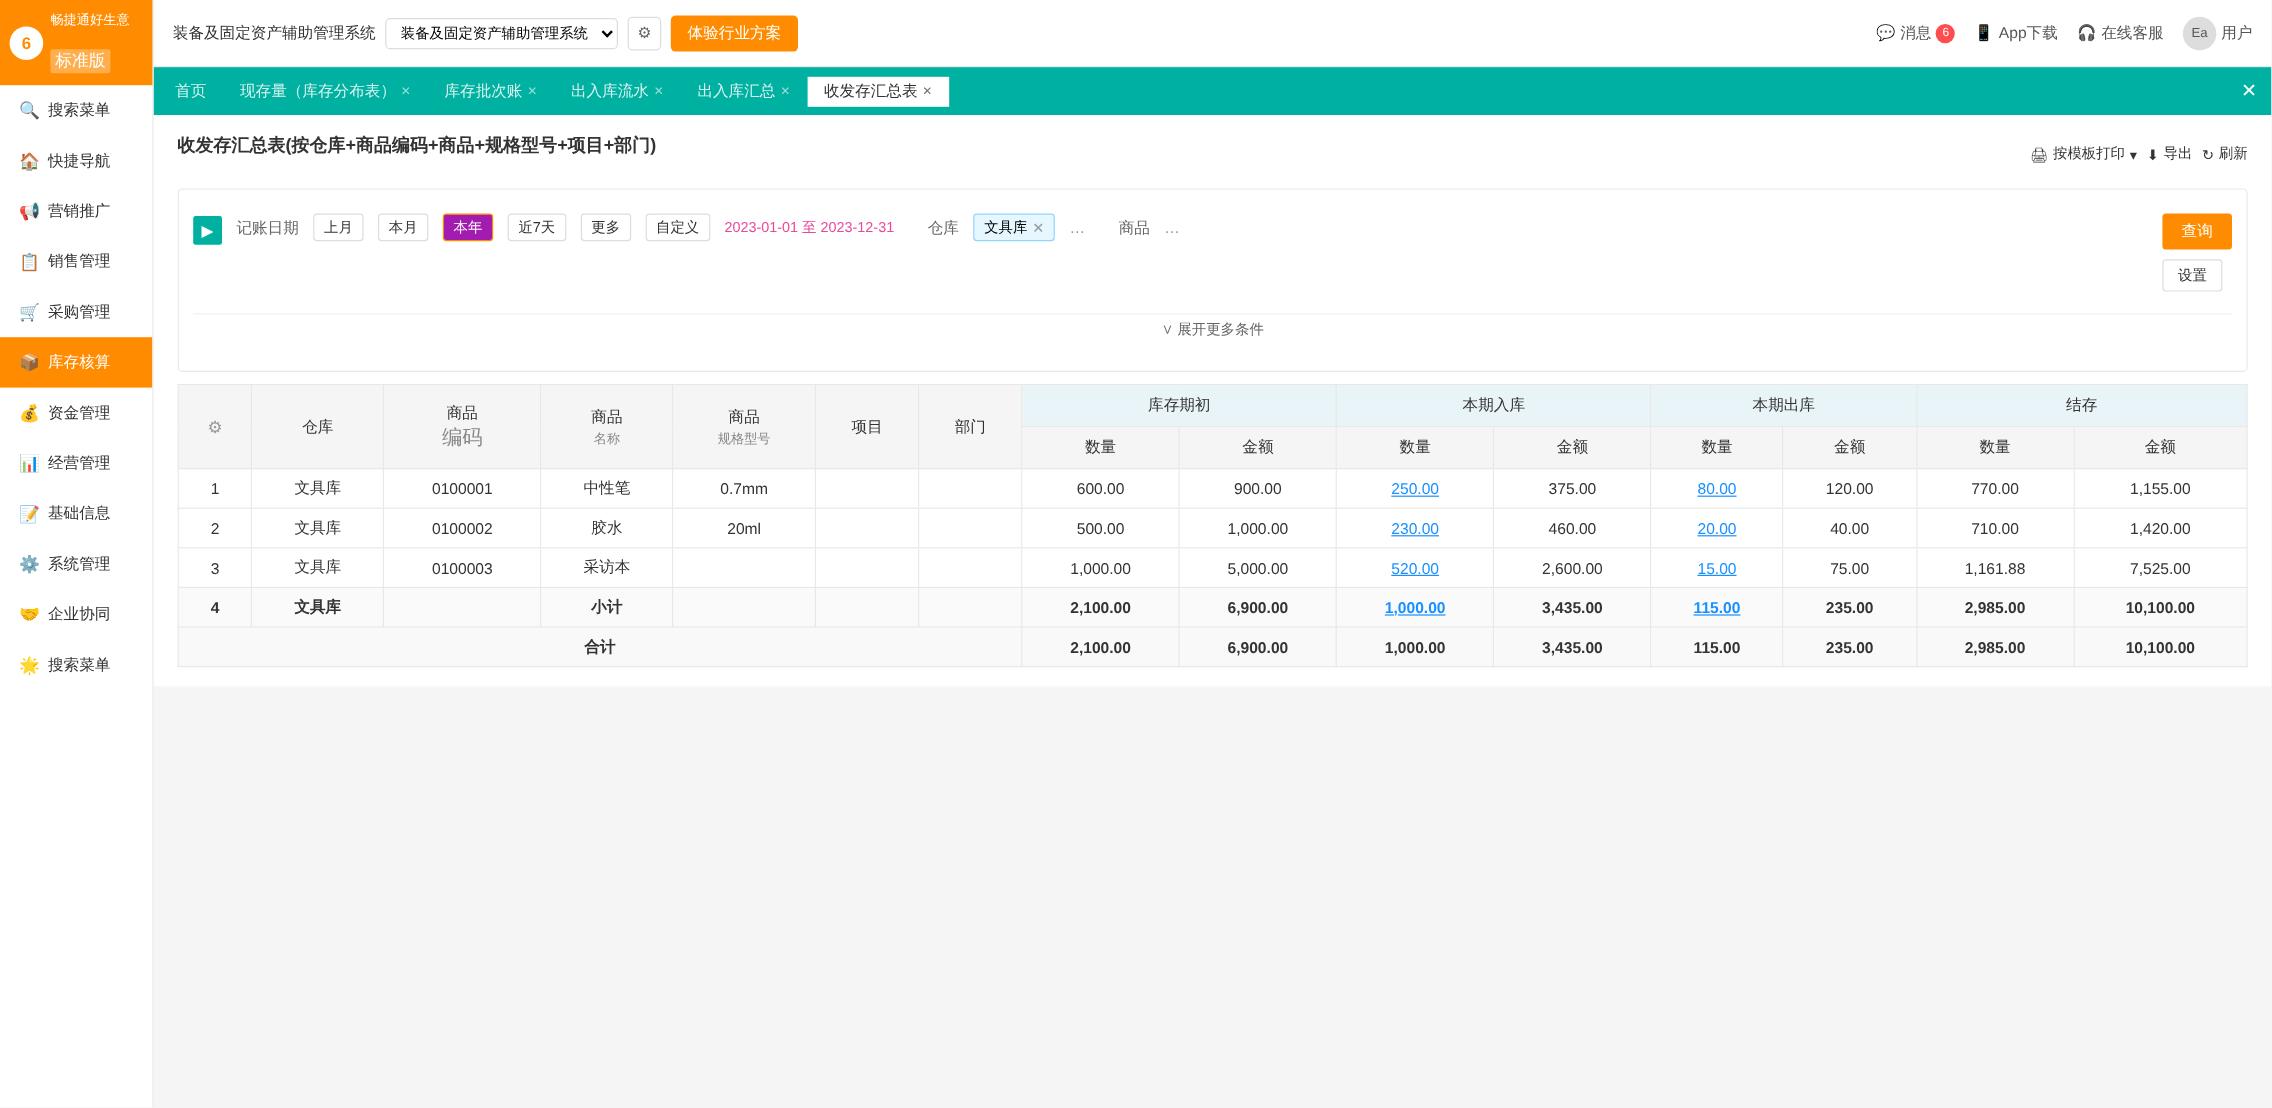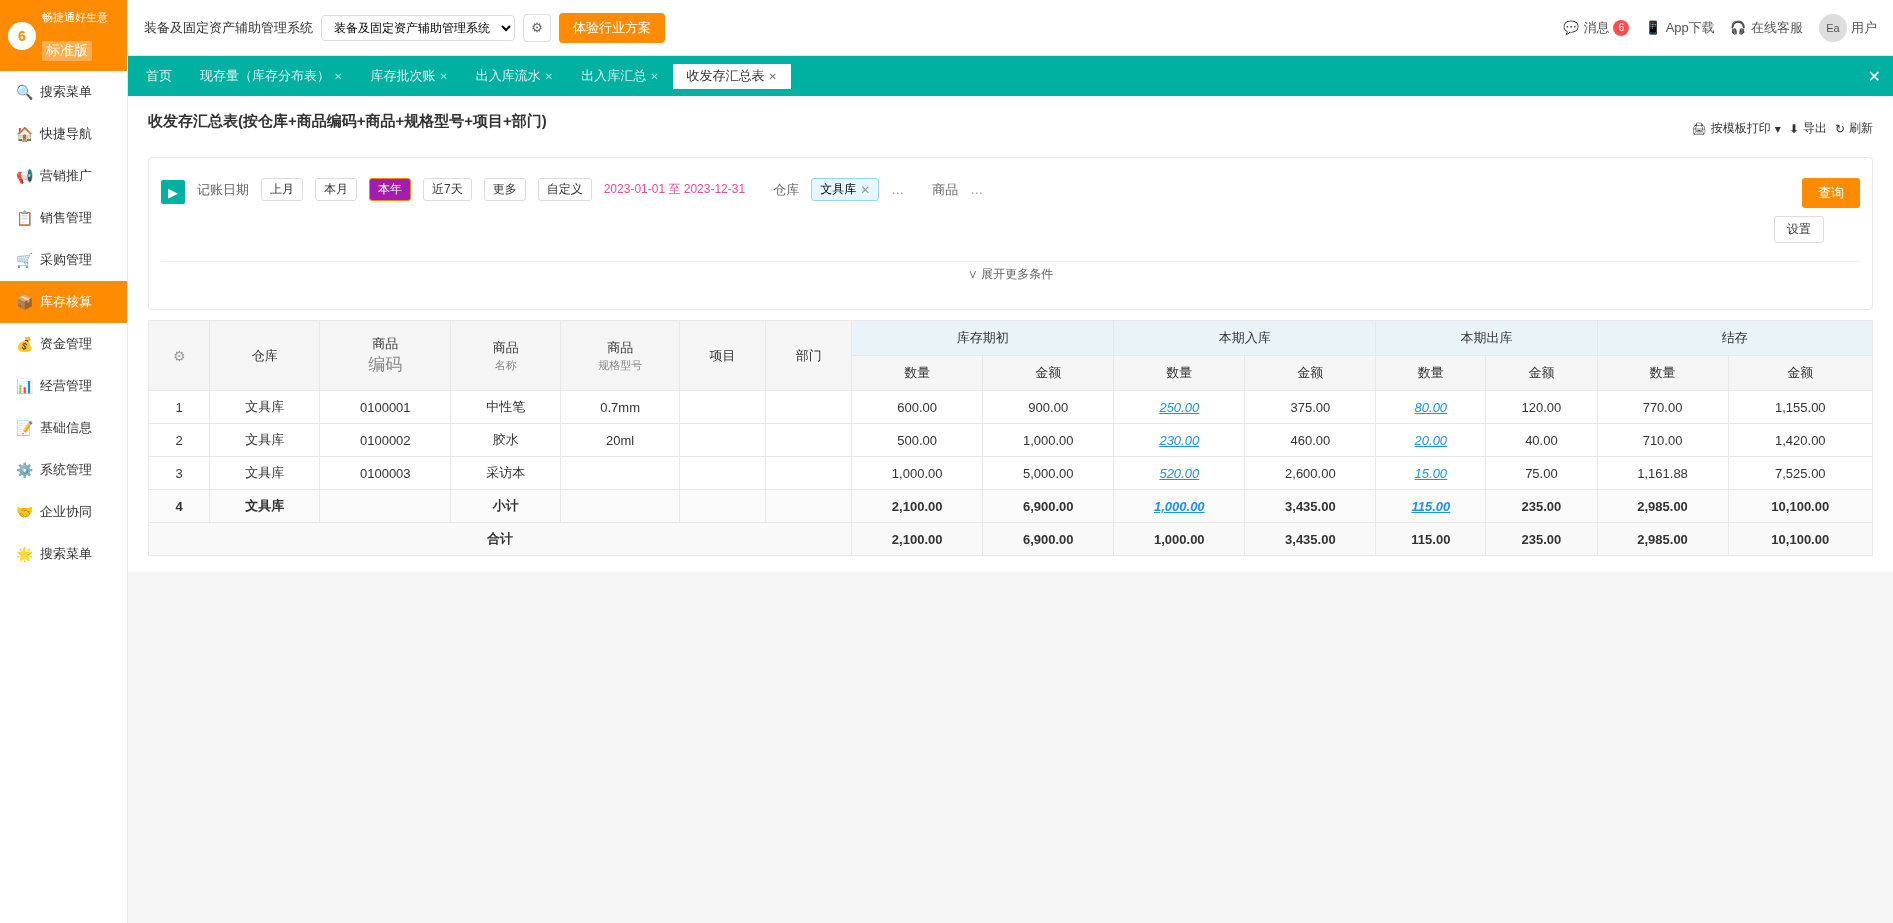--- a/index.html
+++ b/index.html
@@ -51,37 +51,37 @@
     .filter-arrow { width: 24px; height: 24px; background: #00b0a0; color: #fff; display: flex; align-items: center; justify-content: center; border-radius: 2px; cursor: pointer; margin-top: 2px; }
     .filter-content { flex: 1; }
     .filter-row { display: flex; align-items: center; gap: 12px; margin-bottom: 6px; flex-wrap: wrap; }
     .filter-label { color: #666; font-size: 13px; white-space: nowrap; }
     .date-btn { padding: 2px 8px; border: 1px solid #ddd; border-radius: 3px; cursor: pointer; font-size: 12px; color: #333; background: #fff; }
     .date-btn.active { background: #a21caf; color: #fff; border-color: #ff8c00; }
     .date-range { font-size: 12px; color: #ec4899; }
     .filter-tag { display: inline-flex; align-items: center; gap: 4px; background: #e6f7ff; border: 1px solid #91d5ff; border-radius: 3px; padding: 2px 8px; font-size: 12px; }
     .filter-tag-close { cursor: pointer; color: #999; }
     .filter-dots { color: #999; cursor: pointer; }
-    .btn-query { background: #ff8c00; color: #fff; border: none; border-radius: 3px; padding: 6px 16px; font-size: 13px; cursor: pointer; margin-left: 28px; }
+    .btn-query { background: #ff8c00; color: #fff; border: none; border-radius: 3px; padding: 6px 16px; font-size: 13px; cursor: pointer; }
     .btn-set { background: #fff; color: #333; border: 1px solid #ddd; border-radius: 3px; padding: 4px 12px; font-size: 12px; cursor: pointer; display: block; margin-top: 4px; }
 
     
     .expand-more { text-align: center; padding: 4px 0 8px; border-top: 1px solid #f0f0f0; margin-bottom: 8px; }
     .expand-btn { color: #666; font-size: 12px; cursor: pointer; background: none; border: none; }
 
     
     .toolbar { display: flex; align-items: center; justify-content: flex-end; gap: 8px; margin-bottom: 8px; }
     .toolbar-btn { display: flex; align-items: center; gap: 4px; color: #333; font-size: 12px; cursor: pointer; border: none; background: none; }
 
     
     .data-table { width: 100%; border-collapse: collapse; font-size: 13px; }
     .data-table th { background: #f5f5f5; border: 1px solid #e8e8e8; padding: 8px 10px; text-align: center; font-weight: normal; color: #333; white-space: nowrap; }
     .data-table td { border: 1px solid #e8e8e8; padding: 7px 10px; text-align: center; color: #333; }
     .data-table .bold-row td { font-weight: bold; background: #fafafa; }
-    .num-link { color: #1890ff; text-decoration: underline; cursor: pointer; font-style: italic; }
+    .num-link { color: #1890ff; text-decoration: underline; cursor: pointer; }
     .footer-row { background: #f9f9f9; }
     .footer-row td { font-weight: bold; }
     .settings-icon { color: #999; font-size: 14px; }
     th.group-header { background: #e8f4f8; }
   </style>
 </head>
 <body>
 
 <div class="sidebar">
   <div class="sidebar-logo">

